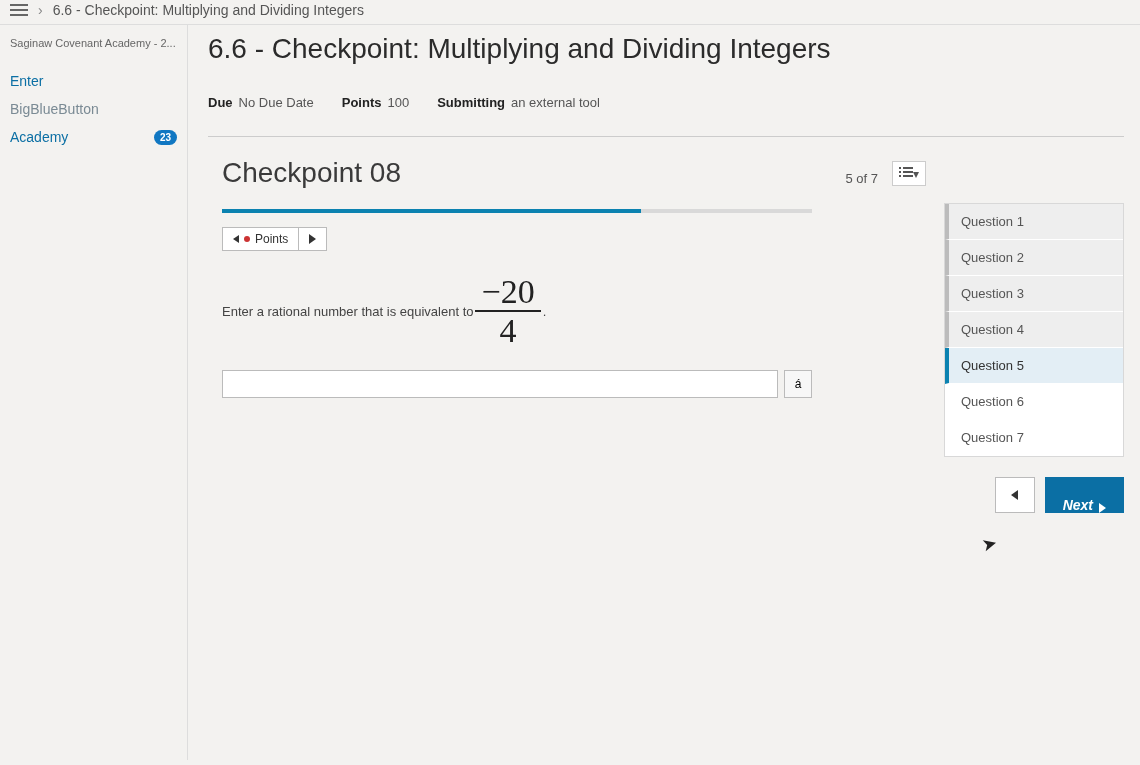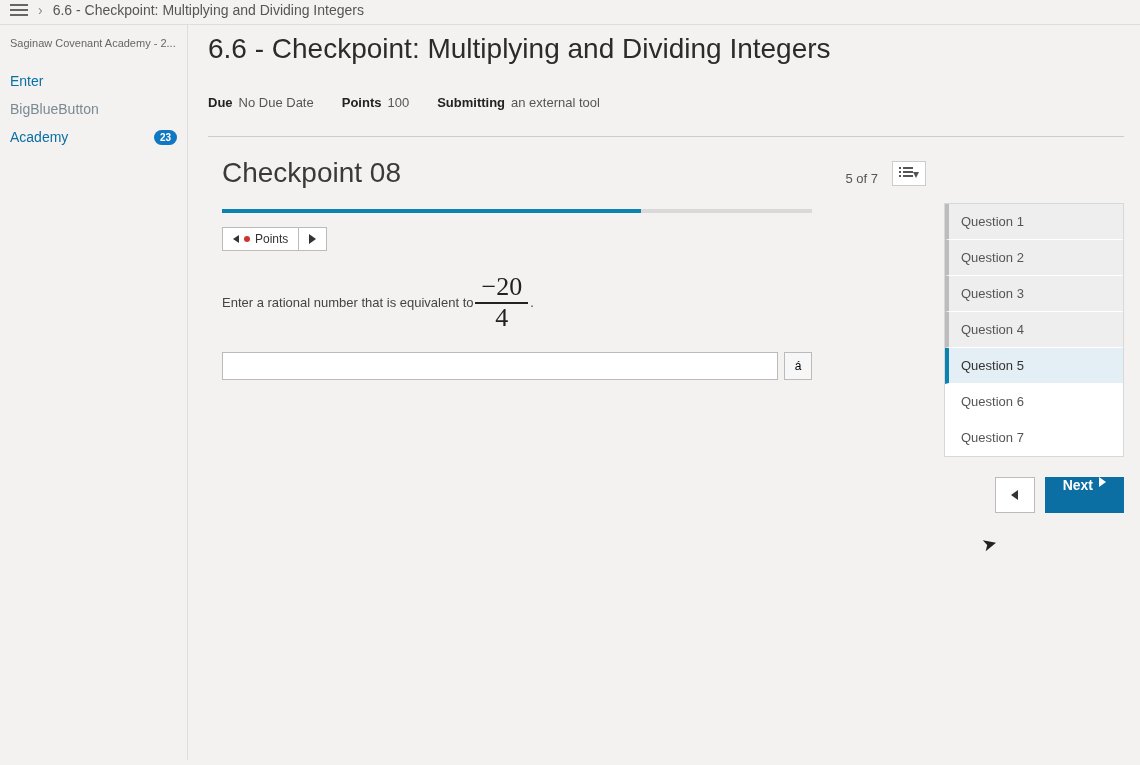--- a/index.html
+++ b/index.html
@@ -160,21 +160,21 @@
     display:flex;
     align-items:center;
     gap: 2px;
     text-align: center;
   }
   .fraction {
     display:inline-flex;
     flex-direction:column;
     align-items:center;
     font-family: "Times New Roman", serif;
-    font-size: 26px;
+    font-size: 34px;
     line-height:1.1;
     color:#222;
   }
   .fraction .num { border-bottom:2px solid #222; padding:0 6px;}
   .fraction .den { padding:0 6px; }
   .answer-row {
     margin-top: 20px;
     display:flex;
     gap:6px;
     align-items:stretch;
@@ -232,22 +232,23 @@
     cursor:pointer;
   }
   .btn-next {
     background:#0b6fa4;
     color:#fff;
     border:none;
     padding: 0 18px;
     height:36px;
     font-size:14px;
     font-weight:600;
-    display:flex;align-items:flex-start;gap:6px;
-    cursor:pointer;
+    display:flex;align-items:flex-end;gap:6px;
+    cursor:pointer;
+    font-style:italic;
   }
   .tri-right-white {
     width:0;height:0;border-top:5px solid transparent;border-bottom:5px solid transparent;border-left:7px solid #fff;
   }
   .tri-left-dark {
     width:0;height:0;border-top:5px solid transparent;border-bottom:5px solid transparent;border-right:7px solid #333;
   }
   .cursor-pointer-fake {
     position:absolute;
     left: 760px;

